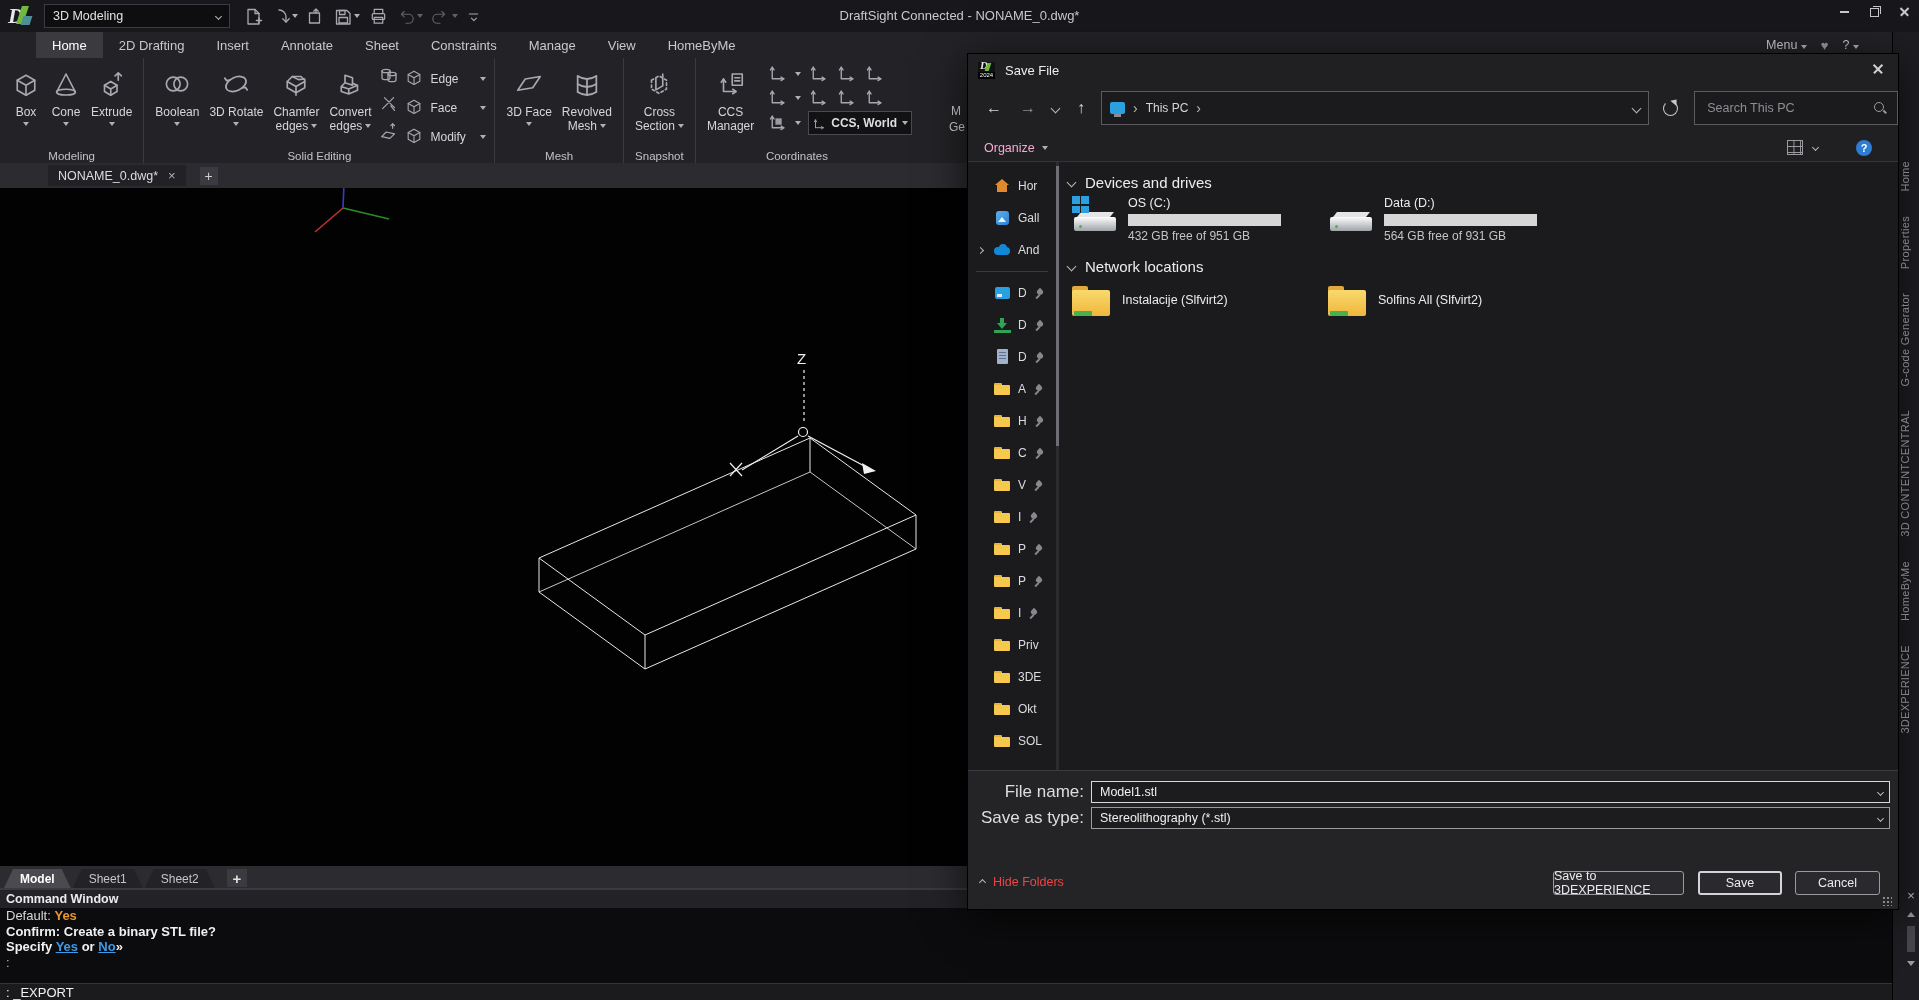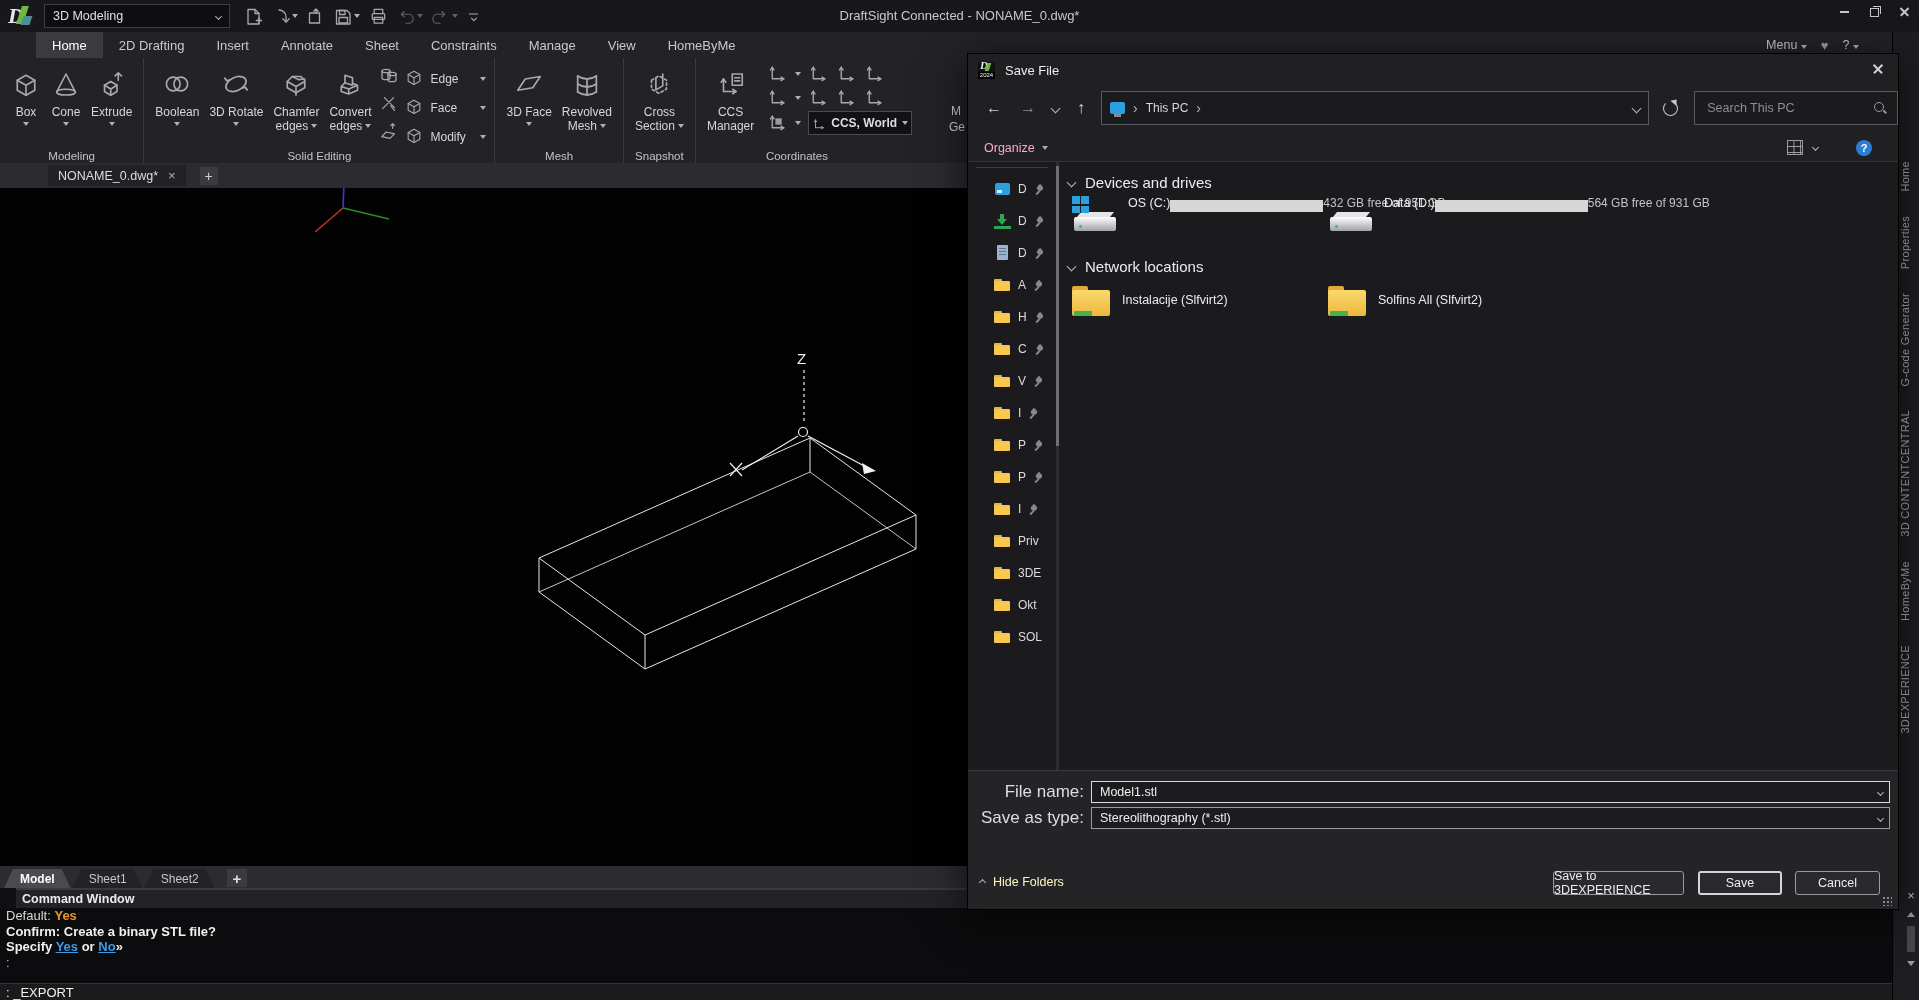--- a/index.html
+++ b/index.html
@@ -58,21 +58,21 @@
   .doctab .x{color:#b0b0b4;font-size:13px;}
   .plusbtn{margin-left:14px;width:18px;height:18px;background:#3a3a40;color:#cfcfd2;display:flex;align-items:center;justify-content:center;font-size:14px;}
   
   .viewport{left:0;top:188px;width:1893px;height:678px;background:#020203;}
   
   .sheetrow{left:0;top:866px;width:1893px;height:22px;background:#2b2b30;display:flex;align-items:flex-end;gap:2px;padding-left:4px;}
   .stab{height:19px;padding:0 16px;display:flex;align-items:center;font-size:12px;color:#c6c6ca;background:#232327;clip-path:polygon(9px 0,calc(100% - 9px) 0,100% 100%,0 100%);}
   .stab.active{background:#4a4a50;color:#fff;font-weight:bold;}
   .sheetplus{width:20px;height:18px;margin-left:10px;background:#3a3a40;color:#e0e0e0;display:flex;align-items:center;justify-content:center;font-size:15px;font-weight:bold;margin-bottom:1px;}
   
-  .cmdwin{left:0;top:888px;width:1893px;height:112px;background:#101012;padding-left:16px;}
+  .cmdwin{left:0;top:888px;width:1893px;height:112px;background:#101012;}
   .cmdhead{height:18px;background:#232327;border-top:2px solid #3a3a3f;display:flex;align-items:center;padding-left:6px;font-size:12.5px;font-weight:bold;color:#ececee;}
   .cmdhist{position:absolute;left:0;top:20px;right:0;height:75px;overflow:hidden;padding-left:6px;font-size:13px;line-height:15.5px;background:#0c0c0e;}
   .cl{white-space:pre;}
   .cl.dim{color:#a8a8ac;margin-top:-7px;font-weight:bold;}
   .cl b{font-weight:bold;color:#f0f0f0;}
   .cl .orange{color:#e8962e;font-weight:bold;}
   .cl .link{color:#3d9be9;font-weight:bold;text-decoration:underline;}
   .cmdinput{position:absolute;left:0;bottom:0;right:0;height:16px;background:#1b1b1e;border-top:1px solid #333338;display:flex;align-items:center;padding-left:6px;font-size:13px;color:#f2f2f2;}
   
   .rightstrip{right:0;top:32px;width:26px;height:968px;background:#1e1e22;border-left:1px solid #000;display:flex;flex-direction:column;align-items:center;}
@@ -142,41 +142,41 @@
   .sb-scroll{position:absolute;left:88px;top:0;width:3px;height:100%;background:#2c2c30;}
   .sb-thumb{position:absolute;left:0;top:4px;width:3px;height:280px;background:#6e6e74;}
   
   .sect{position:absolute;display:flex;align-items:center;gap:10px;color:#ececee;font-size:15px;}
   .drive-item{position:absolute;display:flex;}
   .drive{position:relative;width:46px;height:40px;flex:0 0 46px;}
   .disk{position:absolute;left:2px;bottom:5px;width:42px;height:14px;background:linear-gradient(#fdfdfd,#9fa3a8);border-radius:2px;}
   .disk::before{content:"";position:absolute;left:5px;top:-5px;width:33px;height:5px;background:#e4e5e8;transform:skewX(-38deg);}
   .disk::after{content:"";position:absolute;left:5px;bottom:3px;width:3px;height:3px;background:#35c23c;border-radius:50%;}
   .winbadge{position:absolute;left:0;top:0;width:17px;height:17px;background:linear-gradient(90deg,transparent 8px,#1b1b1e 8px,#1b1b1e 9.5px,transparent 9.5px),linear-gradient(transparent 8px,#1b1b1e 8px,#1b1b1e 9.5px,transparent 9.5px),#2ba0e0;}
-  .dcol{margin-left:10px;display:flex;flex-direction:row;}
+  .dcol{margin-left:10px;display:flex;flex-direction:column;}
   .dname{font-size:12.5px;color:#ececee;}
   .bar{width:153px;height:12px;background:#d6d6d6;margin:4px 0 3px 0;}
   .bar .fill{height:100%;background:#2ba0e0;}
   .dfree{font-size:12px;color:#c4c4c8;}
   .net-item{position:absolute;display:flex;gap:12px;}
   .net-folder{width:38px;height:31px;position:relative;flex:0 0 38px;}
   .net-folder::before{content:"";position:absolute;left:0;top:0;width:16px;height:6px;background:#e2a93a;border-radius:2px 2px 0 0;}
   .net-folder::after{content:"";position:absolute;left:0;top:4px;width:38px;height:26px;background:linear-gradient(#f9d96d,#efb63c);border-radius:2px;}
   .net-share{position:absolute;left:2px;bottom:1px;width:18px;height:5px;background:#46b14e;z-index:2;border-radius:1px;}
   .net-name{font-size:12.5px;color:#ececee;margin-top:7px;}
   
   .dlg-lower{position:absolute;left:0;top:716px;right:0;bottom:0;background:#242427;border-top:1px solid #3a3a3f;}
   .frow{position:absolute;left:0;right:0;display:flex;align-items:center;}
   .flabel{width:116px;text-align:right;padding-right:7px;color:#dedee2;font-size:17px;}
   .fn-input{flex:1;margin-right:8px;height:20px;background:#1c1c1f;border:1px solid #d9d9dc;display:flex;align-items:center;padding:0 6px;position:relative;}
   .fn-input input{flex:1;background:transparent;border:none;outline:none;color:#f0f0f0;font-size:12.5px;font-family:"Liberation Sans",sans-serif;}
   .fn-input.type{border-color:#9a9aa0;}
   .fn-input .chev{margin-left:6px;}
   .dlg-foot{position:absolute;left:0;right:0;bottom:0;height:50px;}
-  .hidef{position:absolute;left:12px;top:16px;display:flex;align-items:center;gap:8px;color:#fef9c3;font-size:12.5px;}
+  .hidef{position:absolute;left:12px;top:16px;display:flex;align-items:center;gap:8px;color:#ef4444;font-size:12.5px;}
   .btn{position:absolute;top:12px;height:24px;background:#2a2a2e;border:1px solid #9a9aa0;border-radius:3px;color:#ececee;font-size:12.5px;display:flex;align-items:center;justify-content:center;box-sizing:border-box;}
   .btn.primary{border:2px solid #d4d4d8;}
   .grip{position:absolute;right:6px;bottom:3px;width:10px;height:10px;background:radial-gradient(circle,#8a8a90 1px,transparent 1.2px);background-size:4px 4px;}
 </style>
 </head>
 <body>
 
 <svg width="0" height="0" style="position:absolute">
     <defs>
   <g id="g-cube">
@@ -723,20 +723,38 @@
       <span class="orgright">
         <span class="gridico"></span>
         <span class="chev sm"></span>
         <span class="helpc">?</span>
       </span>
     </div>
 
     <div class="dlg-body">
 
       <div class="sb">
+        <div style="margin-top:8px">
+
+        <div class="sb-row">
+
+            <span class="sb-ic ic-home"></span>
+            <span>Hor</span>
+          </div>
+            <div class="sb-row">
+
+            <span class="sb-ic ic-gallery"></span>
+            <span>Gall</span>
+          </div>
+            <div class="sb-row">
+            <span class="exp chev sm right"></span>
+            <span class="sb-ic ic-onedrive"></span>
+            <span>And</span>
+          </div>
+          </div>
         <div class="sb-sep"></div>
         <div>
 
         <div class="sb-row">
             <span class="sb-ic ic-desktop"></span>
             <span>D</span>
             <span class="pin"></span>
           </div>
             <div class="sb-row">
             <span class="sb-ic ic-downloads"></span>

